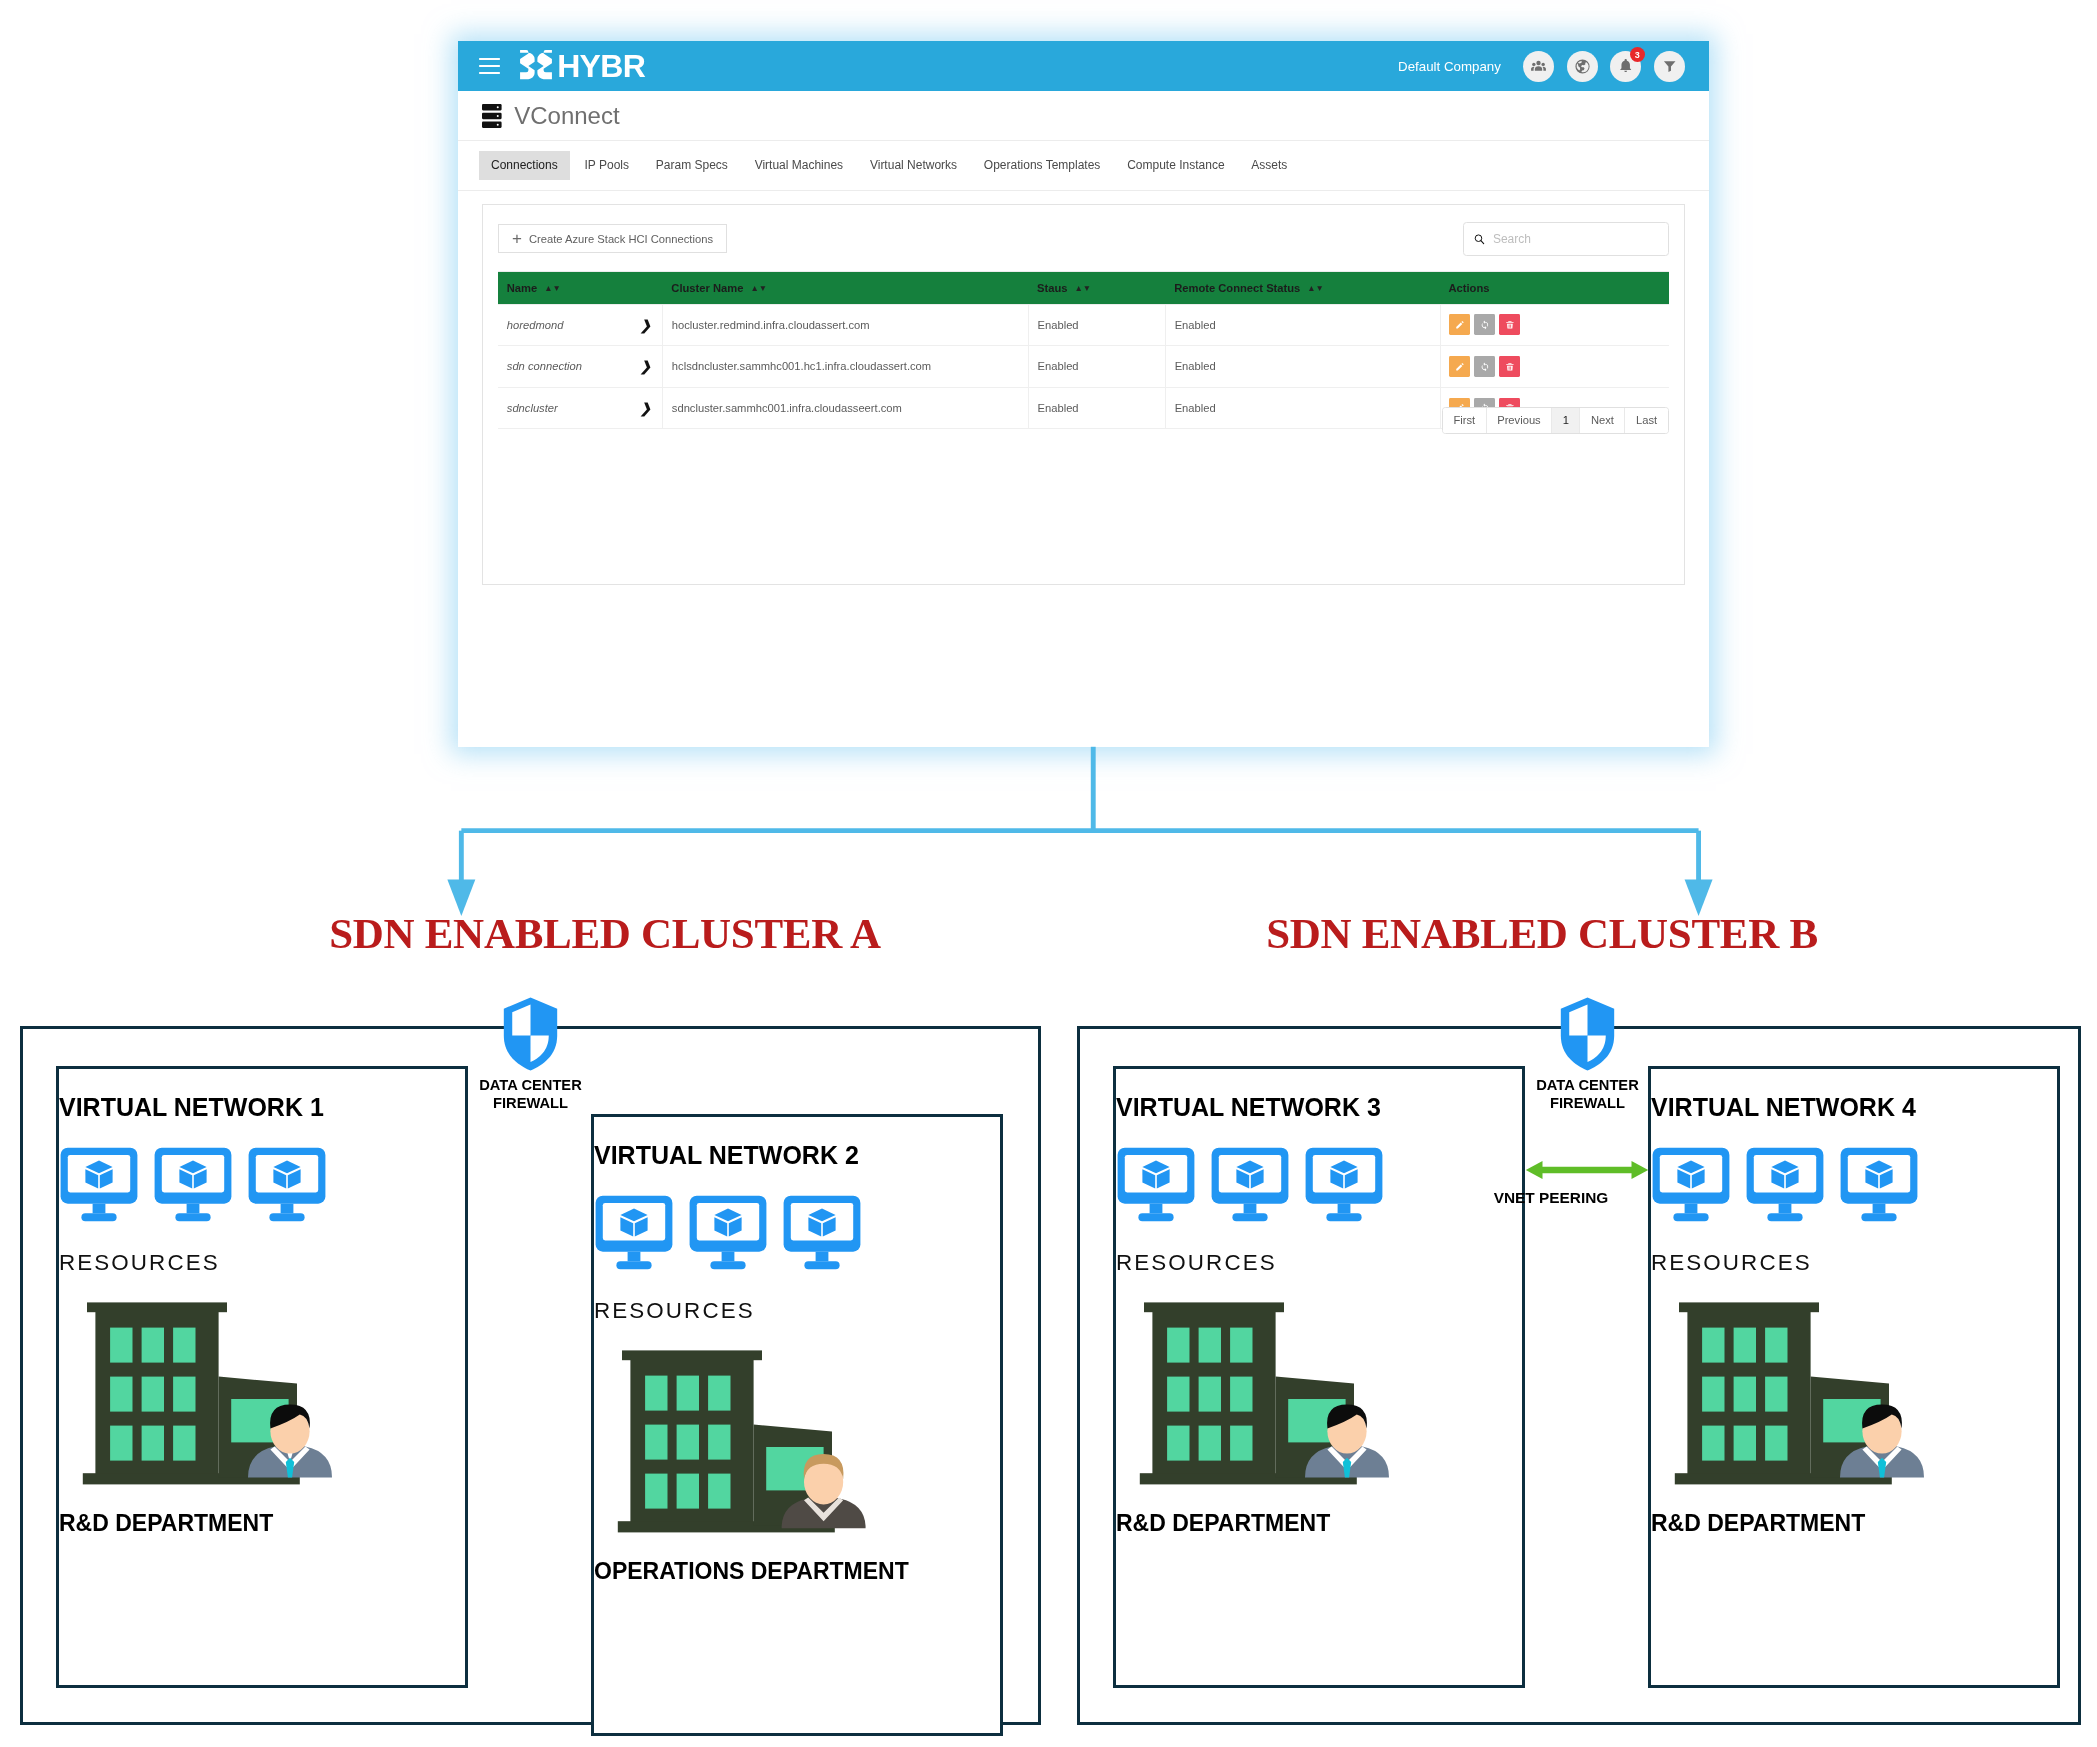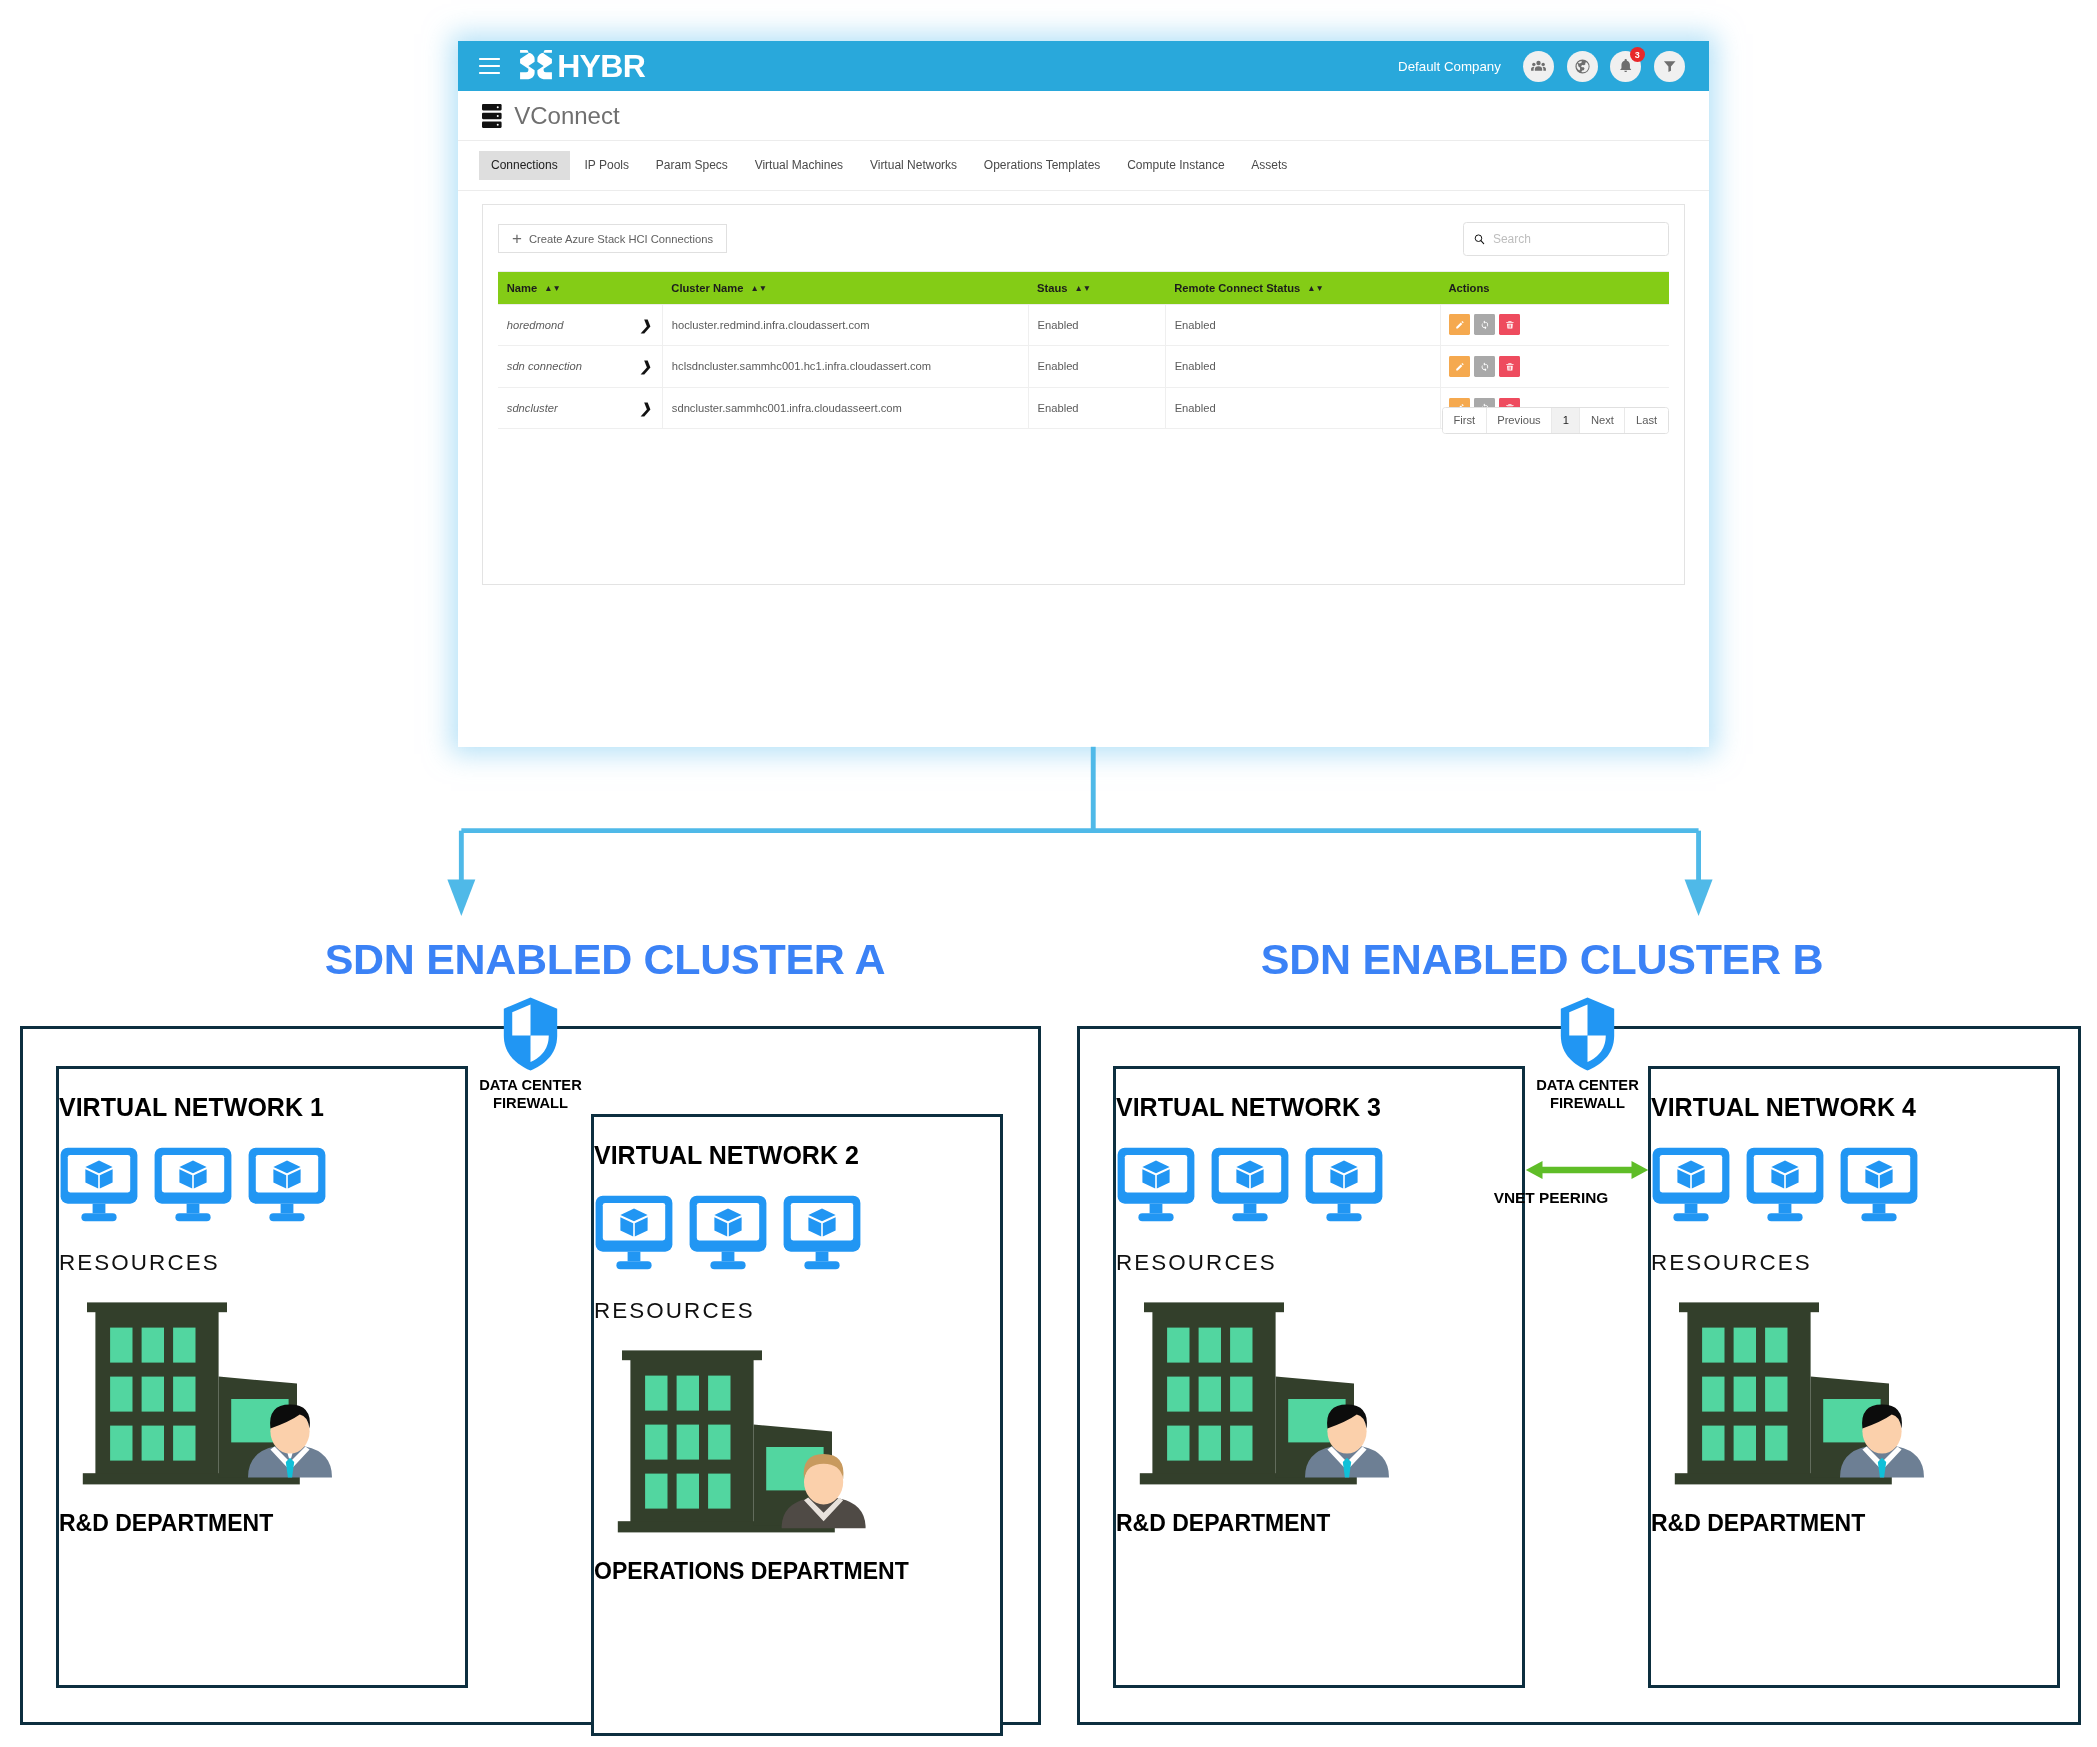--- a/index.html
+++ b/index.html
@@ -120,21 +120,21 @@
     border: none; outline: none;
     font-size: 12px; color:#555;
     font-family: "Liberation Sans", sans-serif;
     width: 100%; background: transparent;
   }
   .search-box input::placeholder { color: #bdbdbd; }
 
   
   table.data-table { width: 100%; border-collapse: collapse; margin-top: 15.4px; table-layout: fixed; }
   table.data-table thead th {
-    background: #84cc16;
+    background: #15803d;
     border-top: 0.7px solid #ececec;
     border-bottom: 0.7px solid #ececec;
     text-align: center;
     font-size: 11.2px; font-weight: 700; color: #1c1c1c;
     padding: 9.8px 8.4px;
     white-space: nowrap;
     margin-top: 34px;
   }
   .th-inner { display:flex; align-items:center; }
   .sort-glyph { margin-left: 7px; font-size: 8.4px; line-height: 6.3px; color:#222; display:inline-flex; flex-direction:column;}
@@ -175,24 +175,23 @@
   .pg:last-child { border-right: none; }
   .pg.current { background: #f1f1f1; color:#222; }
 
   
   .connectors { position: absolute; left:0; top:0; width: 2097px; height: 1748px; pointer-events:none; }
 
   
   .cluster-title {
     position: absolute;
     font-size: 43px; font-weight: 800;
-    color: #3b82f6; letter-spacing: -0.3px;
+    color: #b91c1c; letter-spacing: -0.3px;
     text-align: center;
-    font-family: Liberation Sans, sans-serif;
-    margin-top: 26px;
+    font-family: Liberation Serif, serif;
   }
   #cluster-a-title { left: 98px; top: 909px; width: 1014px; }
   #cluster-b-title { left: 1035px; top: 909px; width: 1014px; }
 
   .cluster-box {
     position: absolute;
     border: 3.5px solid #0d2f3f;
     background: #fff;
   }
   #cluster-a-box { left: 19.6px; top: 1026px; width: 1021px; height: 699px; }

